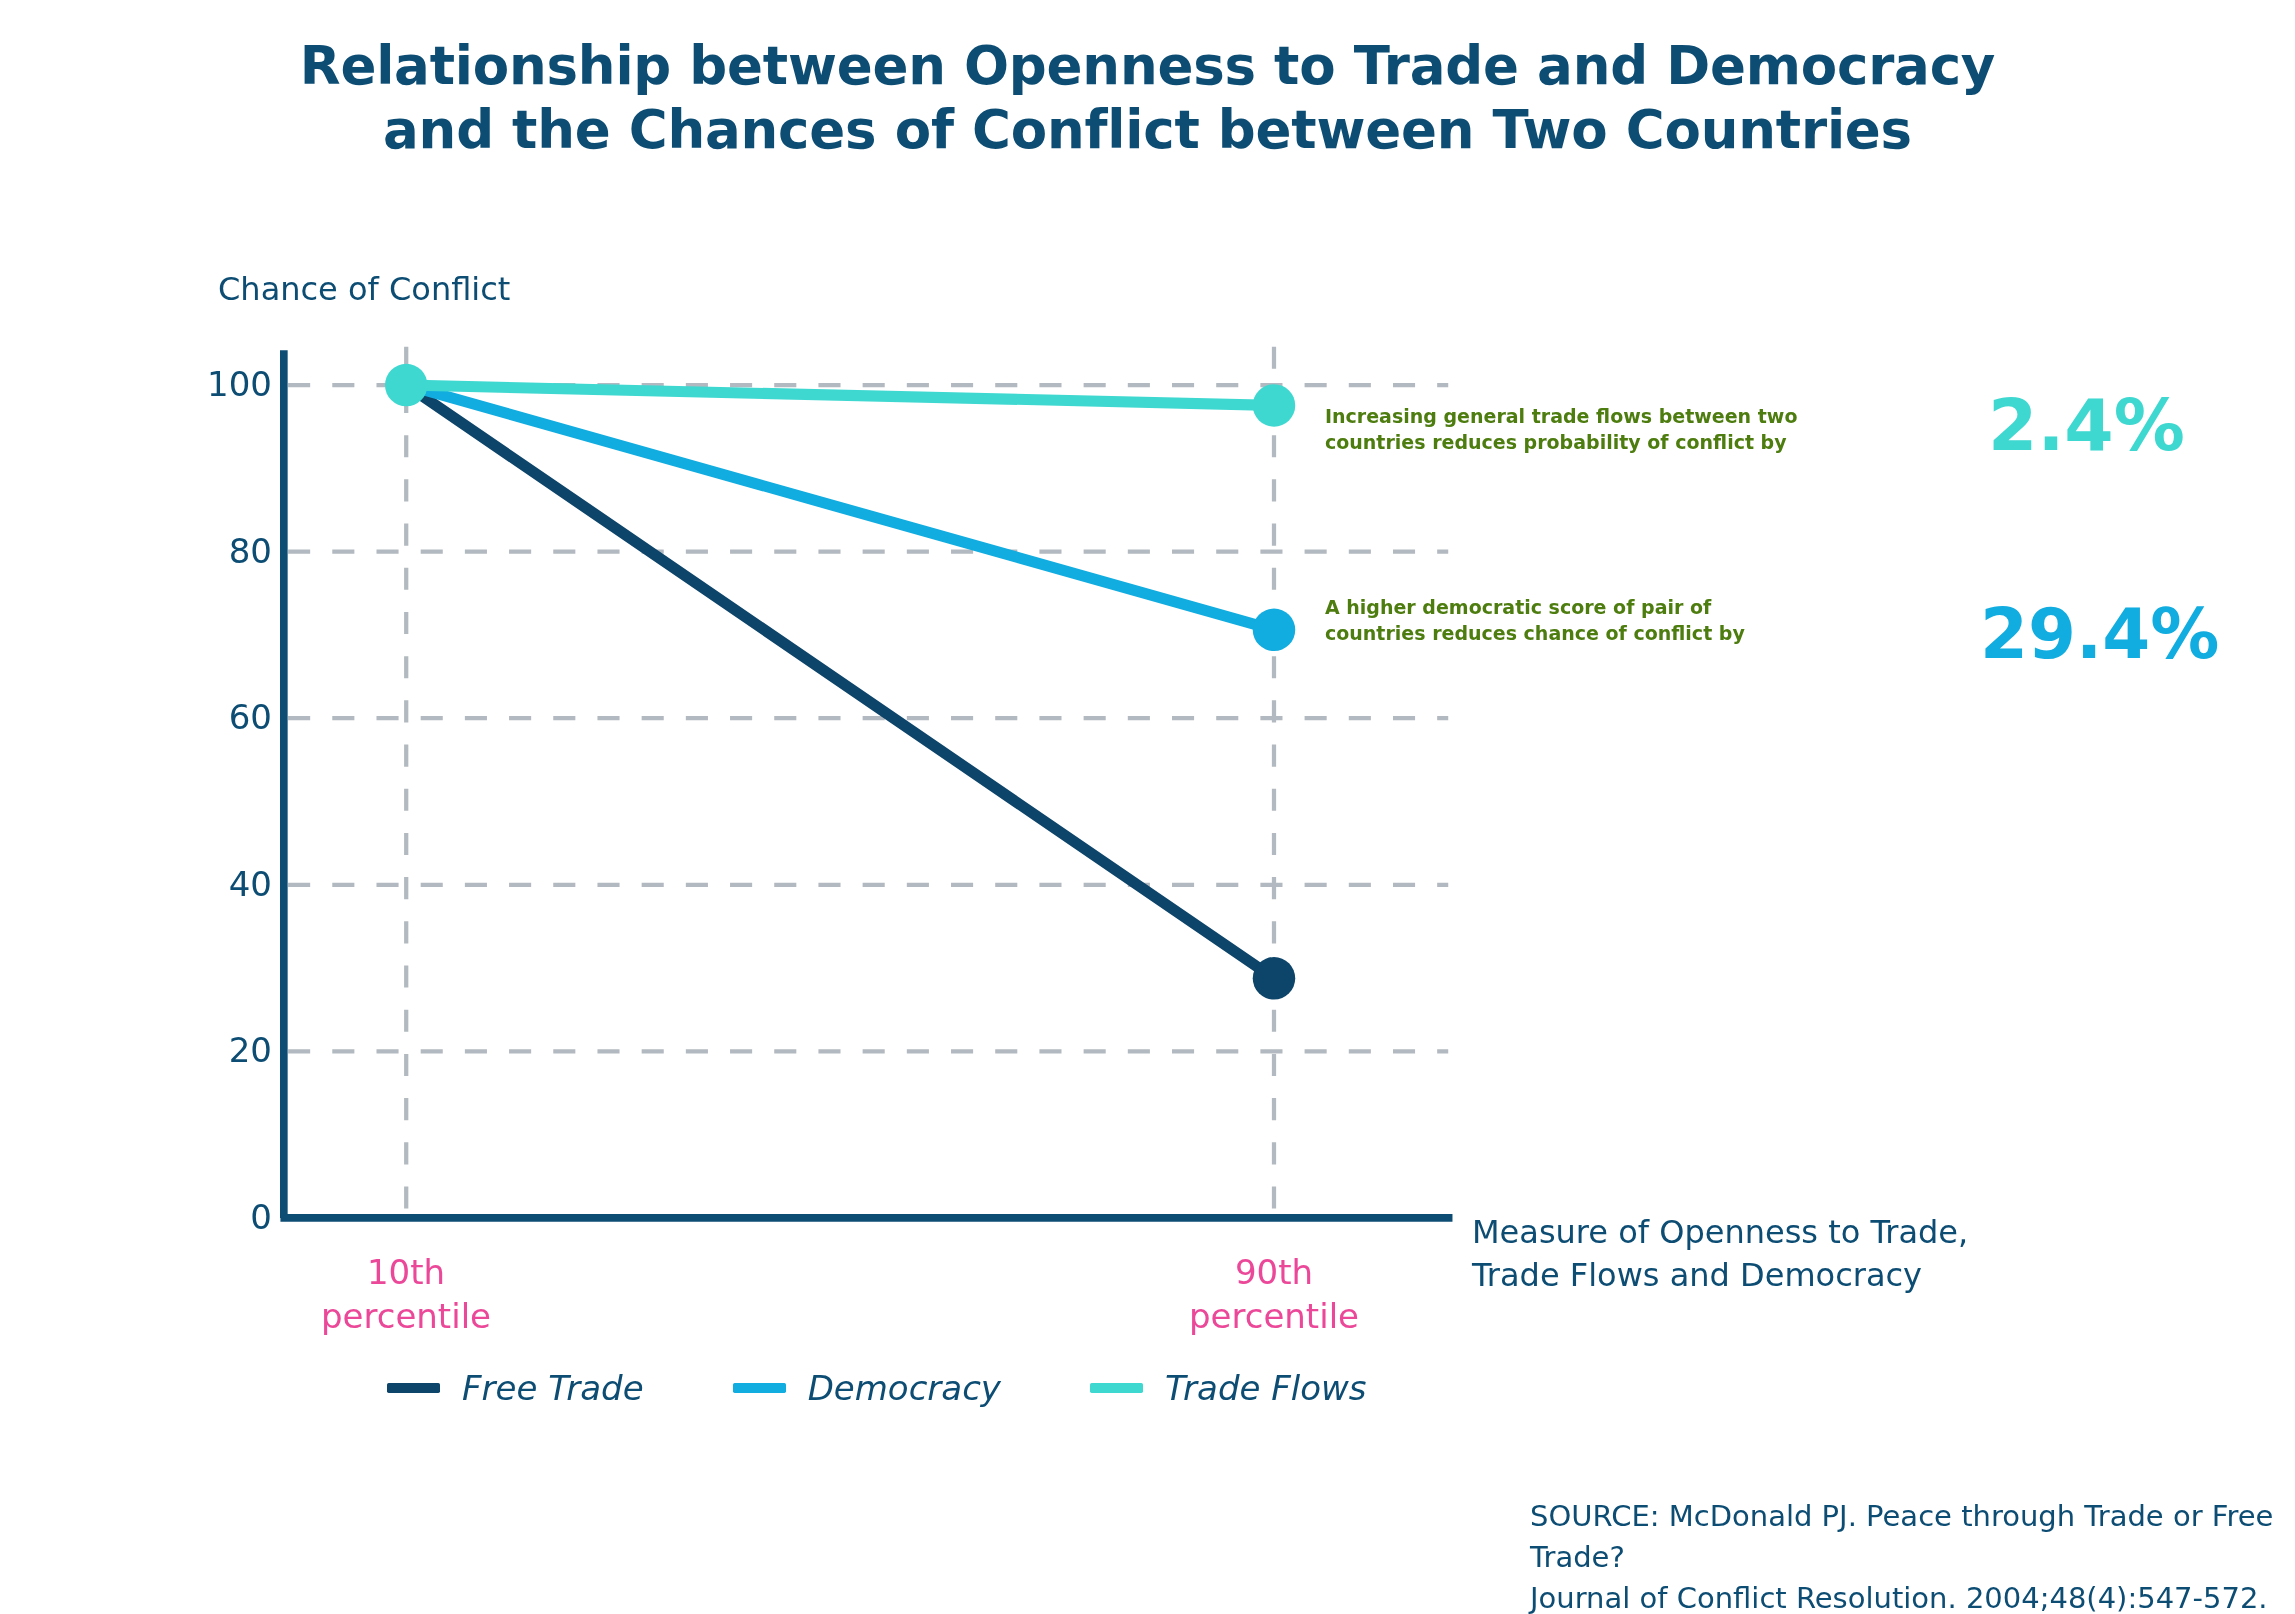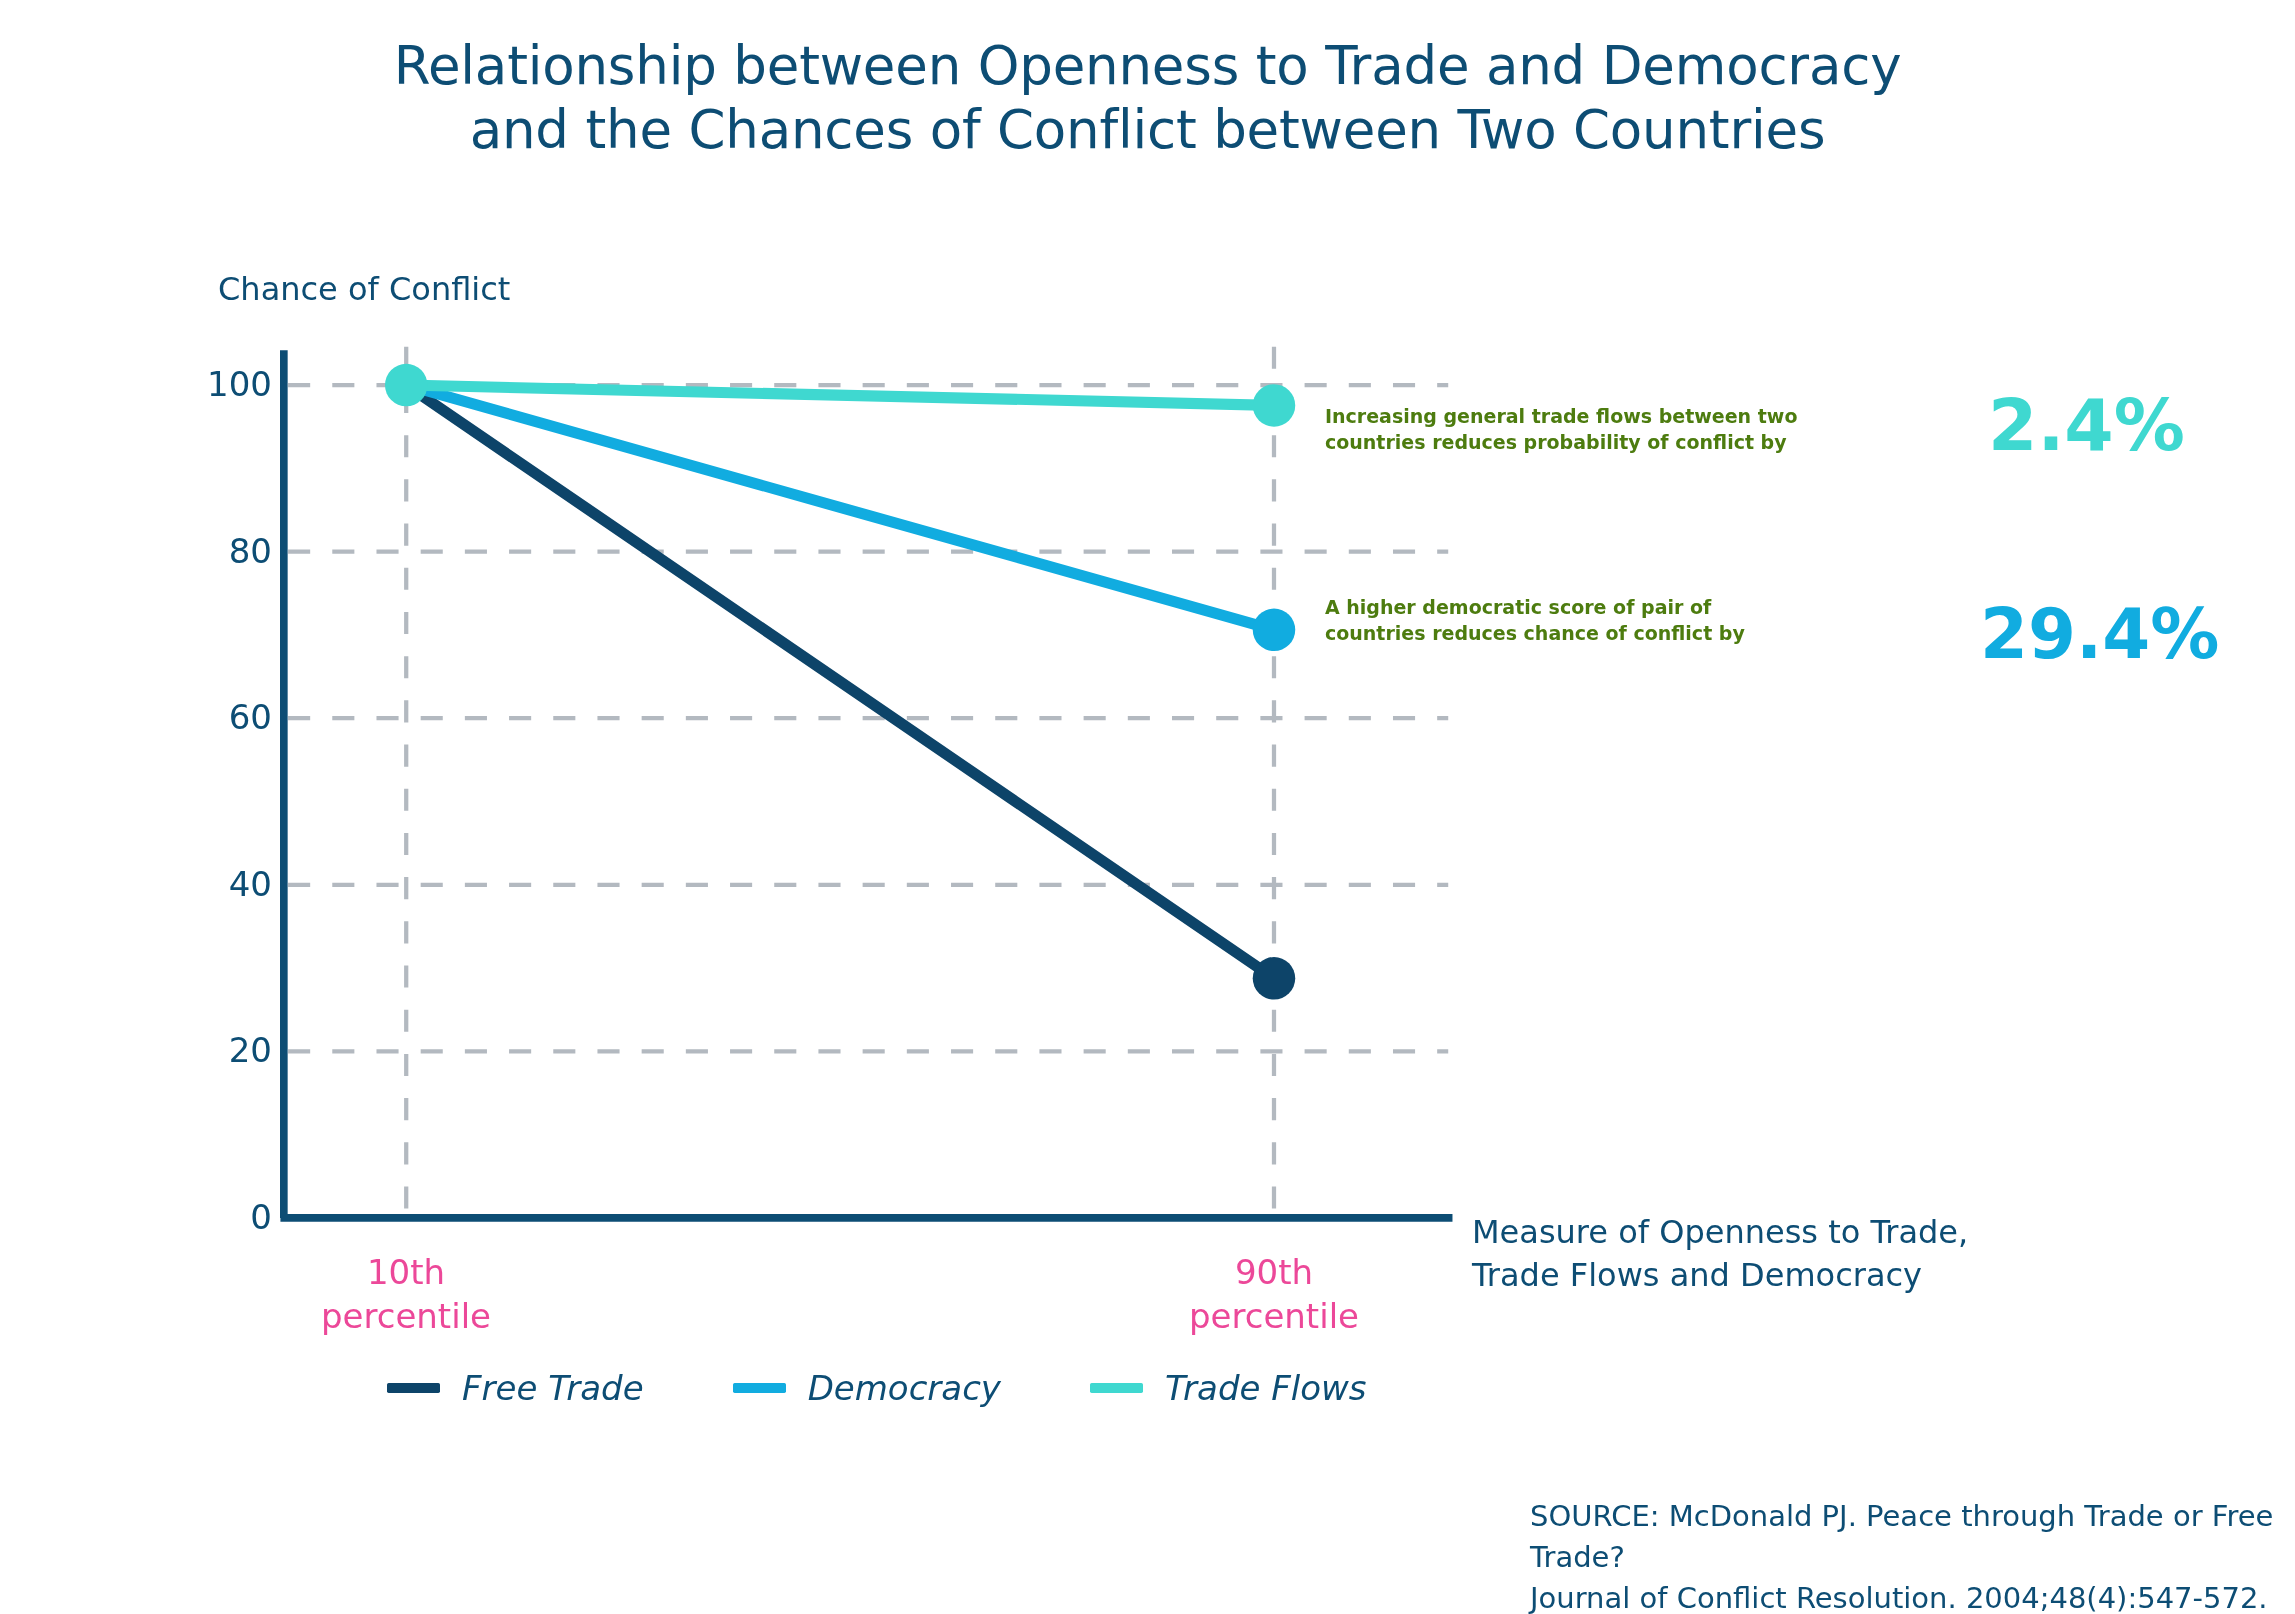--- a/index.html
+++ b/index.html
@@ -22,21 +22,21 @@
   .title-block {
     position: absolute;
     left: 0;
     top: 34px;
     width: 2295px;
     text-align: center;
   }
   .title-line {
     font-size: 53px;
     line-height: 1.20;
-    font-weight: 400;
+    font-weight: 700;
     color: #0d4d74;
     letter-spacing: -0.2px;
   }
 
   
   .plot {
     position: absolute;
     left: 16px;
     top: 0;
     width: 2295px;

